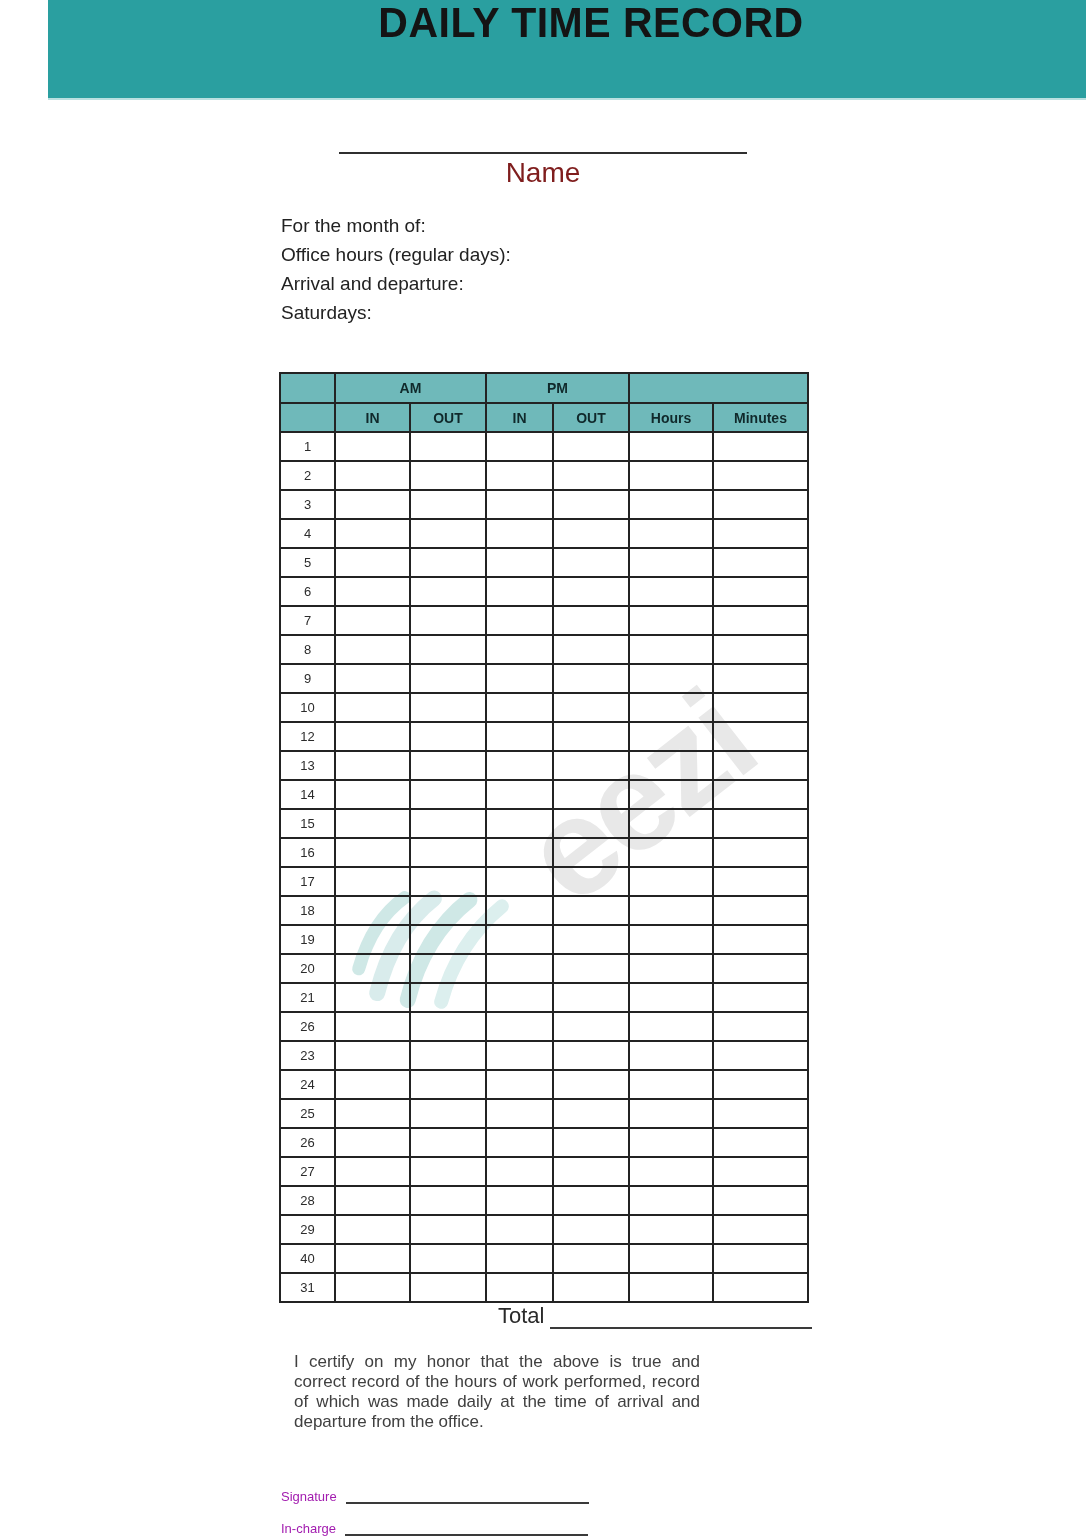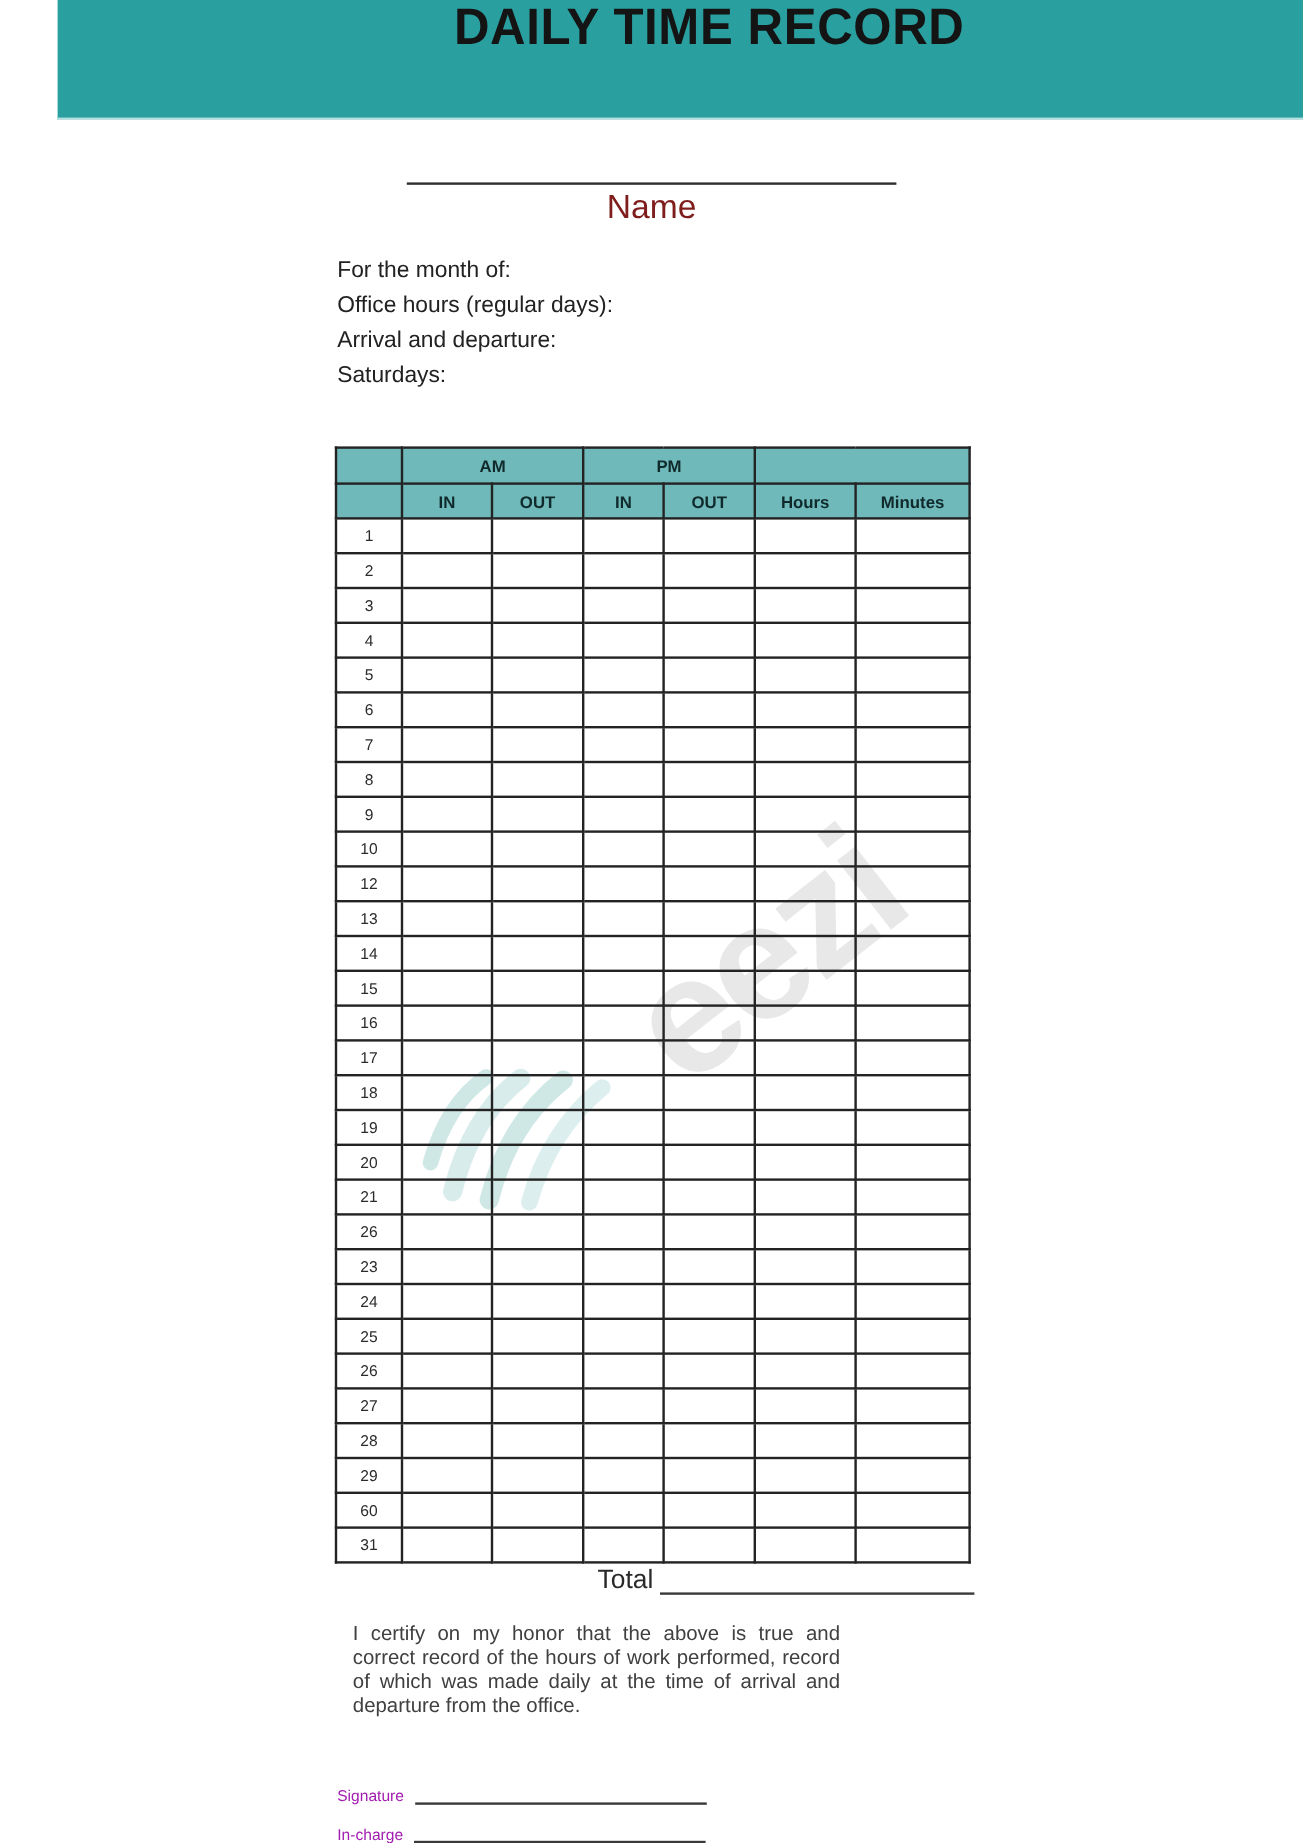--- a/index.html
+++ b/index.html
@@ -400,21 +400,21 @@
         <tr>
           <td class="day">29</td>
           <td></td>
           <td></td>
           <td></td>
           <td></td>
           <td></td>
           <td></td>
         </tr>
         <tr>
-          <td class="day">60</td>
+          <td class="day">40</td>
           <td></td>
           <td></td>
           <td></td>
           <td></td>
           <td></td>
           <td></td>
         </tr>
         <tr>
           <td class="day">31</td>
           <td></td>

